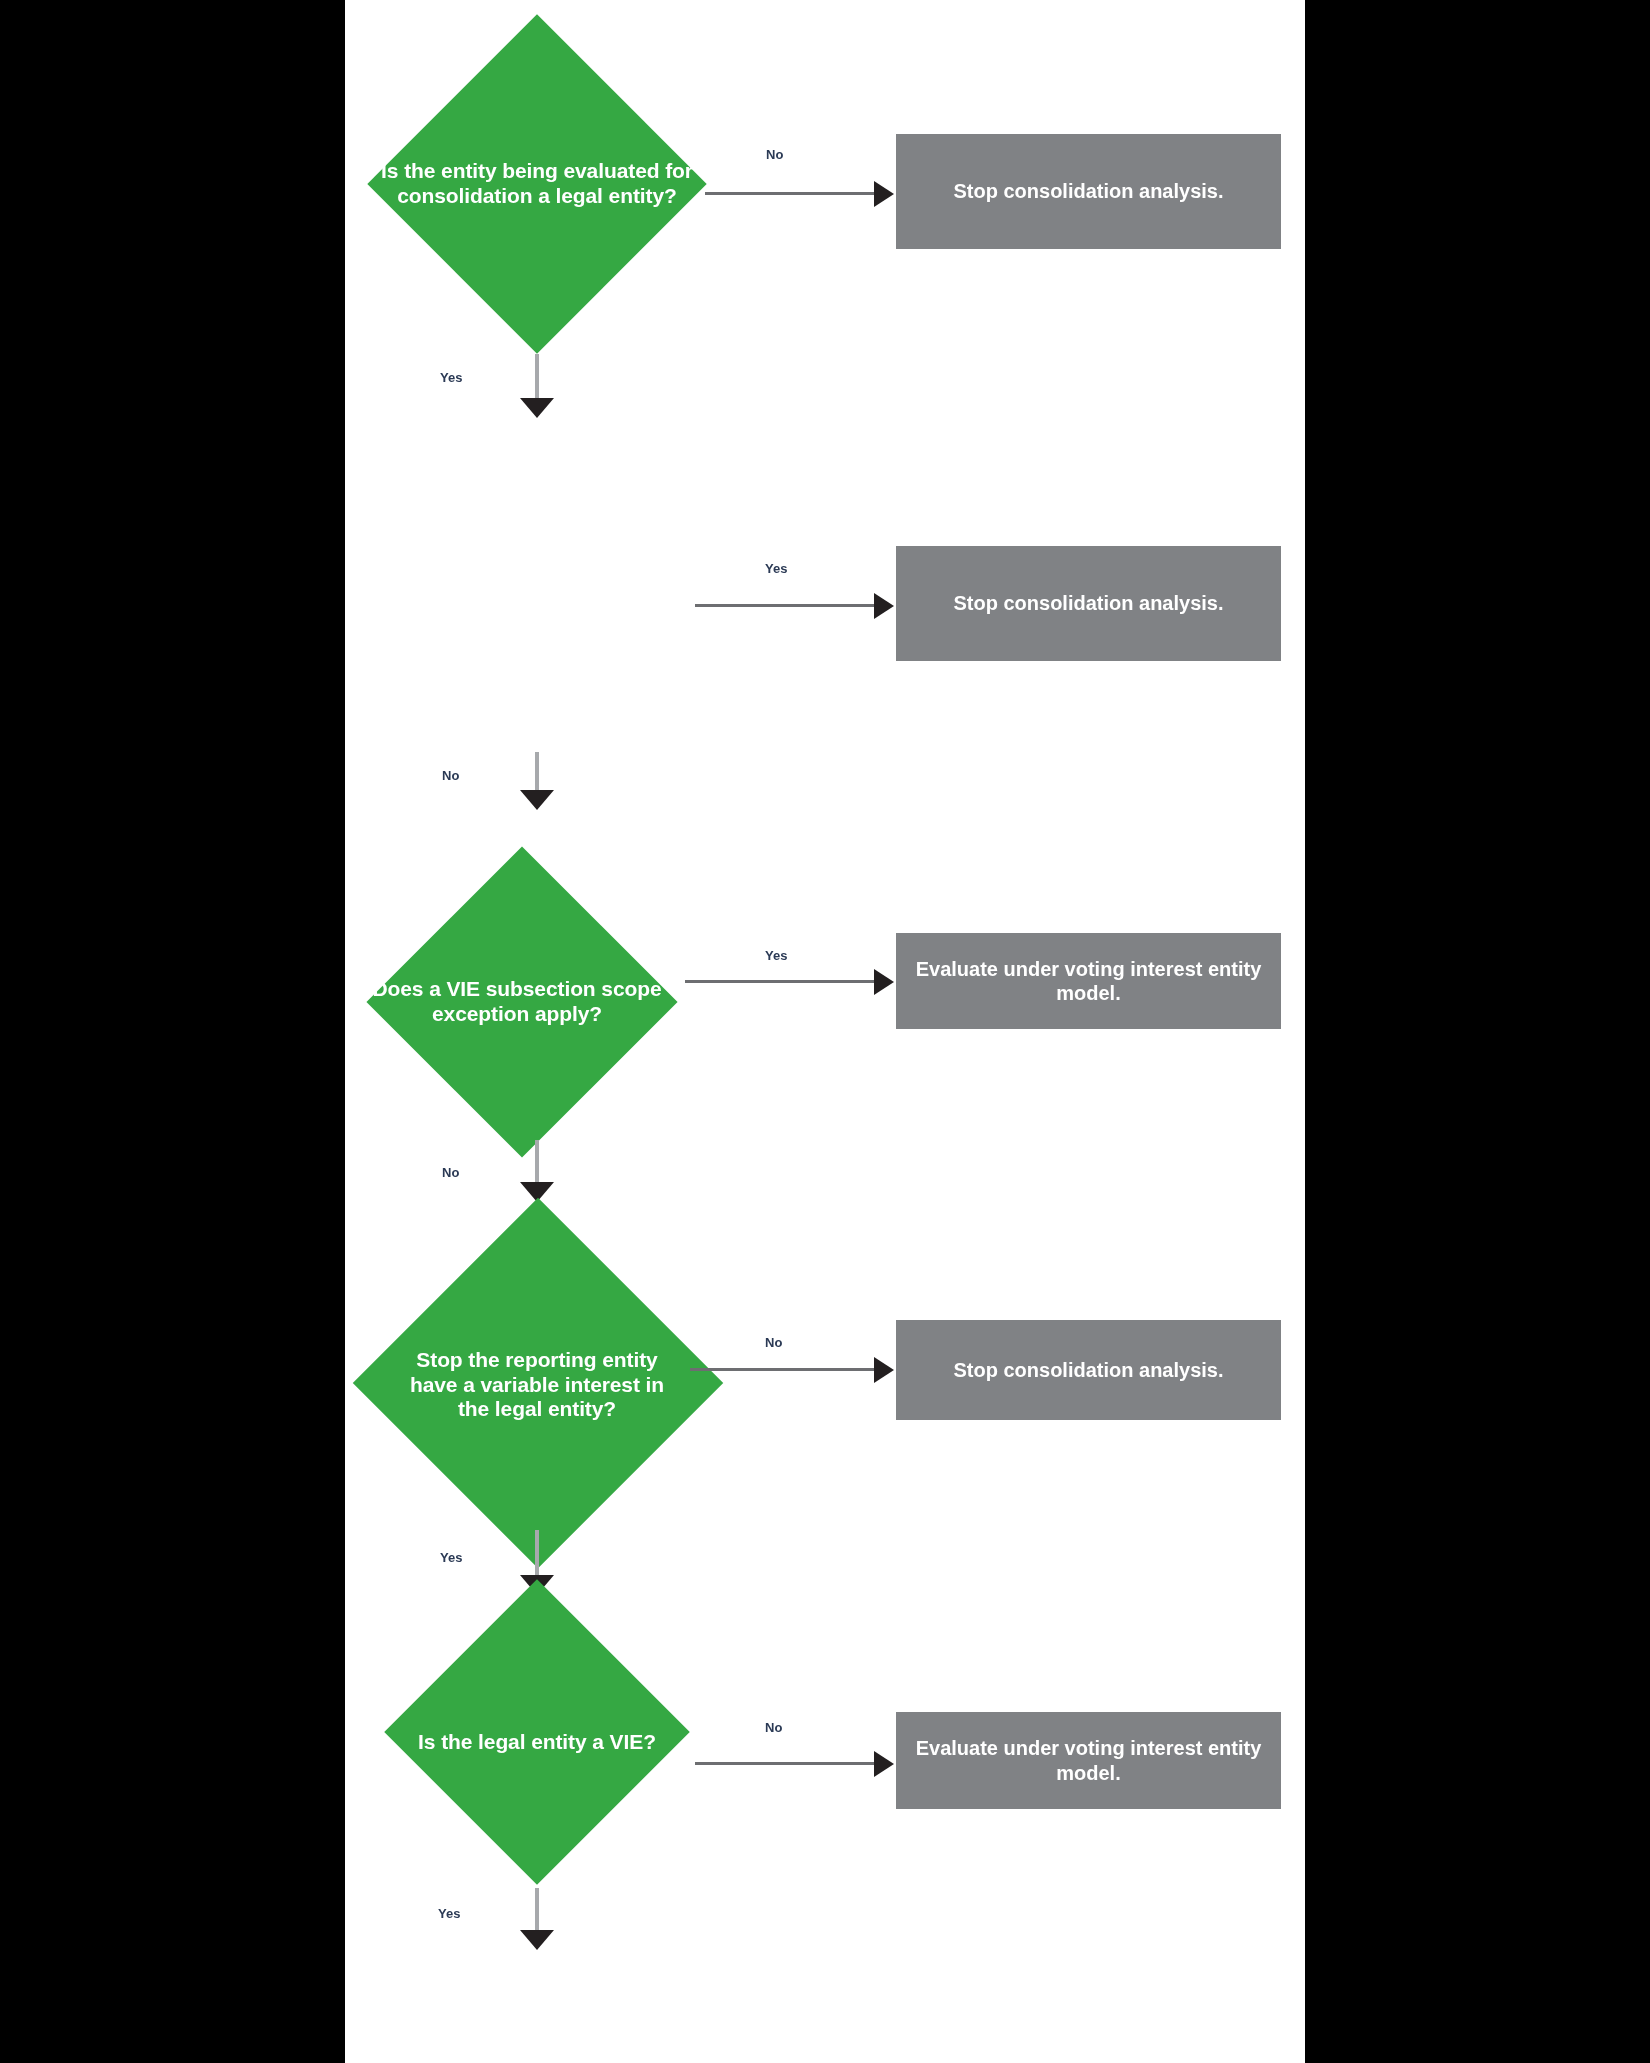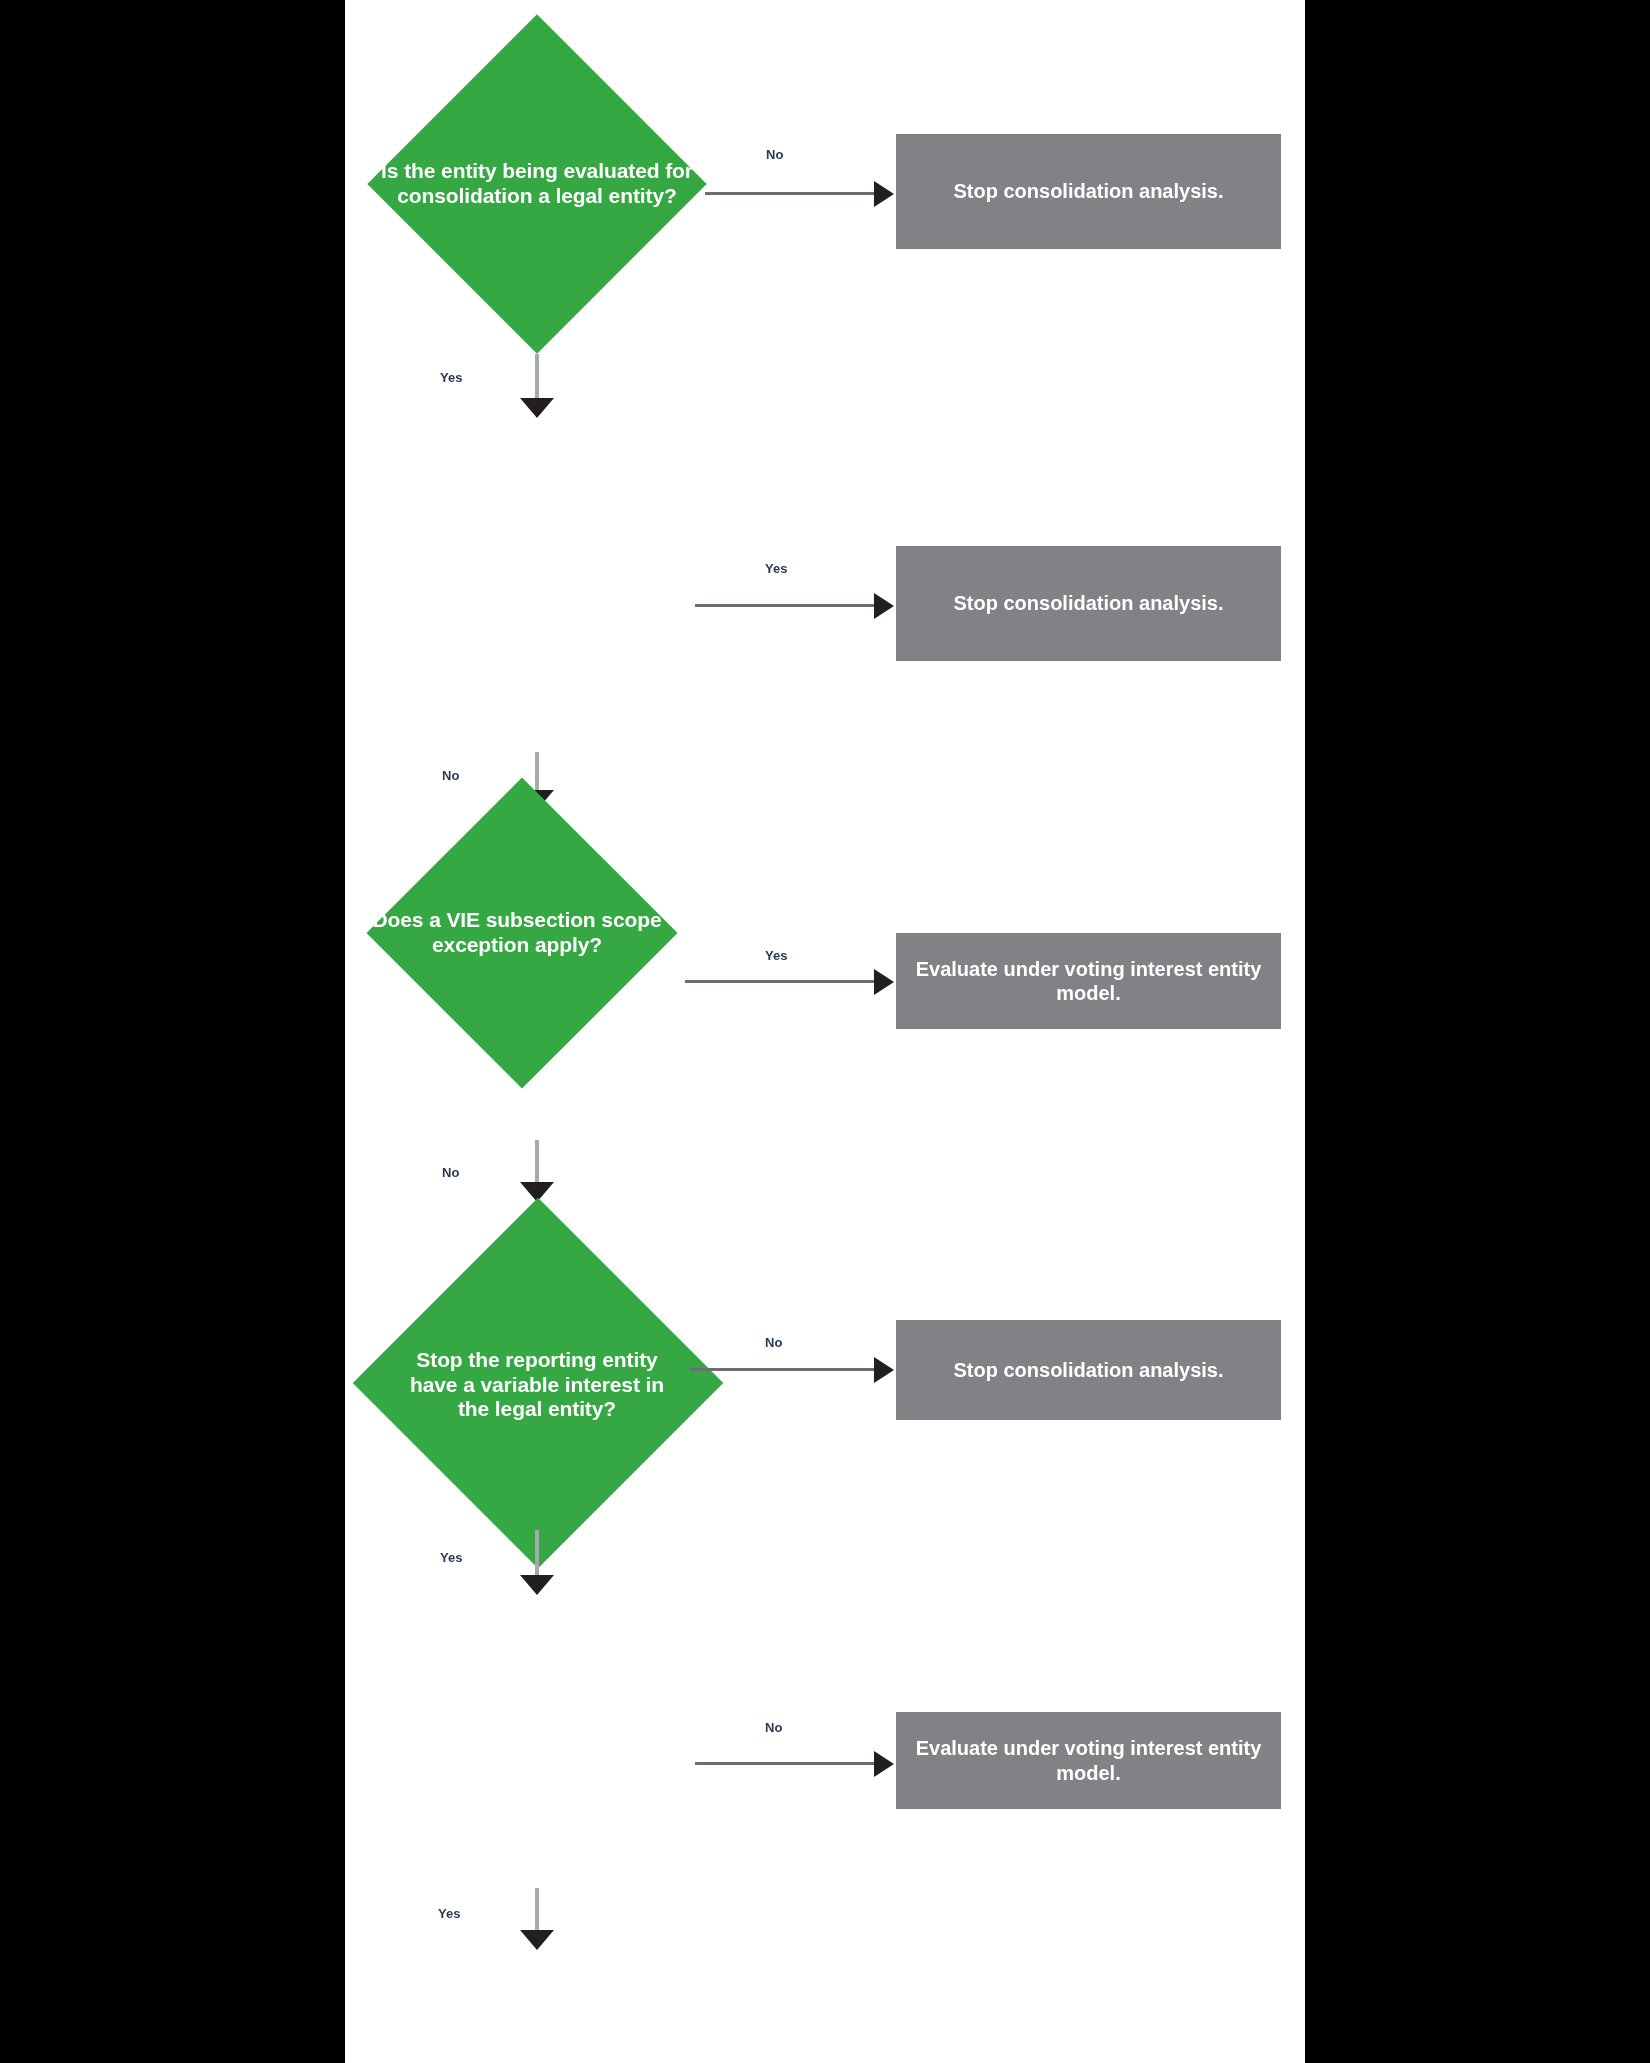--- a/index.html
+++ b/index.html
@@ -139,21 +139,21 @@
     <div class="h-line" style="left:350px; top:604px; width:180px;"></div>
     <div class="h-arrow" style="left:529px; top:593px;"></div>
     <div class="edge-label" style="left:420px; top:561px;">Yes</div>
 
     <div class="result-box" style="left:551px; top:546px; width:385px; height:115px;">Stop consolidation analysis.</div>
 
     <div class="edge-label" style="left:97px; top:768px;">No</div>
     <div class="v-line" style="left:190px; top:752px; height:42px;"></div>
     <div class="v-arrow" style="left:175px; top:790px;"></div>
 
-    <div class="diamond-wrap" style="left:22px; top:779px; width:340px; height:308px;">
+    <div class="diamond-wrap" style="left:22px; top:848px; width:340px; height:308px;">
       <div class="diamond" style="left:45px; top:44px; width:220px; height:220px;"></div>
       <div class="diamond-text" style="padding:0 44px 0 4px;">Does a VIE subsection scope exception apply?</div>
     </div>
 
     <div class="h-line" style="left:340px; top:980px; width:190px;"></div>
     <div class="h-arrow" style="left:529px; top:969px;"></div>
     <div class="edge-label" style="left:420px; top:948px;">Yes</div>
 
     <div class="result-box" style="left:551px; top:933px; width:385px; height:96px;">Evaluate under voting interest entity model.</div>
 
@@ -169,20 +169,24 @@
     <div class="h-line" style="left:345px; top:1368px; width:185px;"></div>
     <div class="h-arrow" style="left:529px; top:1357px;"></div>
     <div class="edge-label" style="left:420px; top:1335px;">No</div>
 
     <div class="result-box" style="left:551px; top:1320px; width:385px; height:100px;">Stop consolidation analysis.</div>
 
     <div class="edge-label" style="left:95px; top:1550px;">Yes</div>
     <div class="v-line" style="left:190px; top:1530px; height:48px;"></div>
     <div class="v-arrow" style="left:175px; top:1575px;"></div>
 
+    <div class="diamond-wrap" style="left:22px; top:1592px; width:340px; height:300px;">
+      <div class="diamond" style="left:62px; top:32px; width:216px; height:216px;"></div>
+      <div class="diamond-text">Is the legal entity a VIE?</div>
+    </div>
 
     <div class="h-line" style="left:350px; top:1762px; width:180px;"></div>
     <div class="h-arrow" style="left:529px; top:1751px;"></div>
     <div class="edge-label" style="left:420px; top:1720px;">No</div>
 
     <div class="result-box" style="left:551px; top:1712px; width:385px; height:97px;">Evaluate under voting interest entity model.</div>
 
     <div class="edge-label" style="left:93px; top:1906px;">Yes</div>
     <div class="v-line" style="left:190px; top:1888px; height:46px;"></div>
     <div class="v-arrow" style="left:175px; top:1930px;"></div>

